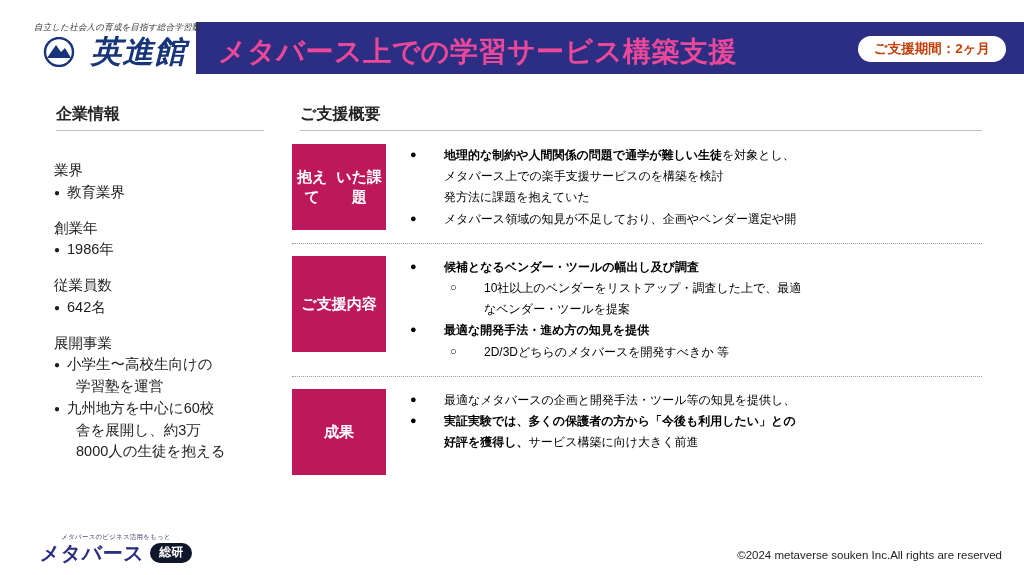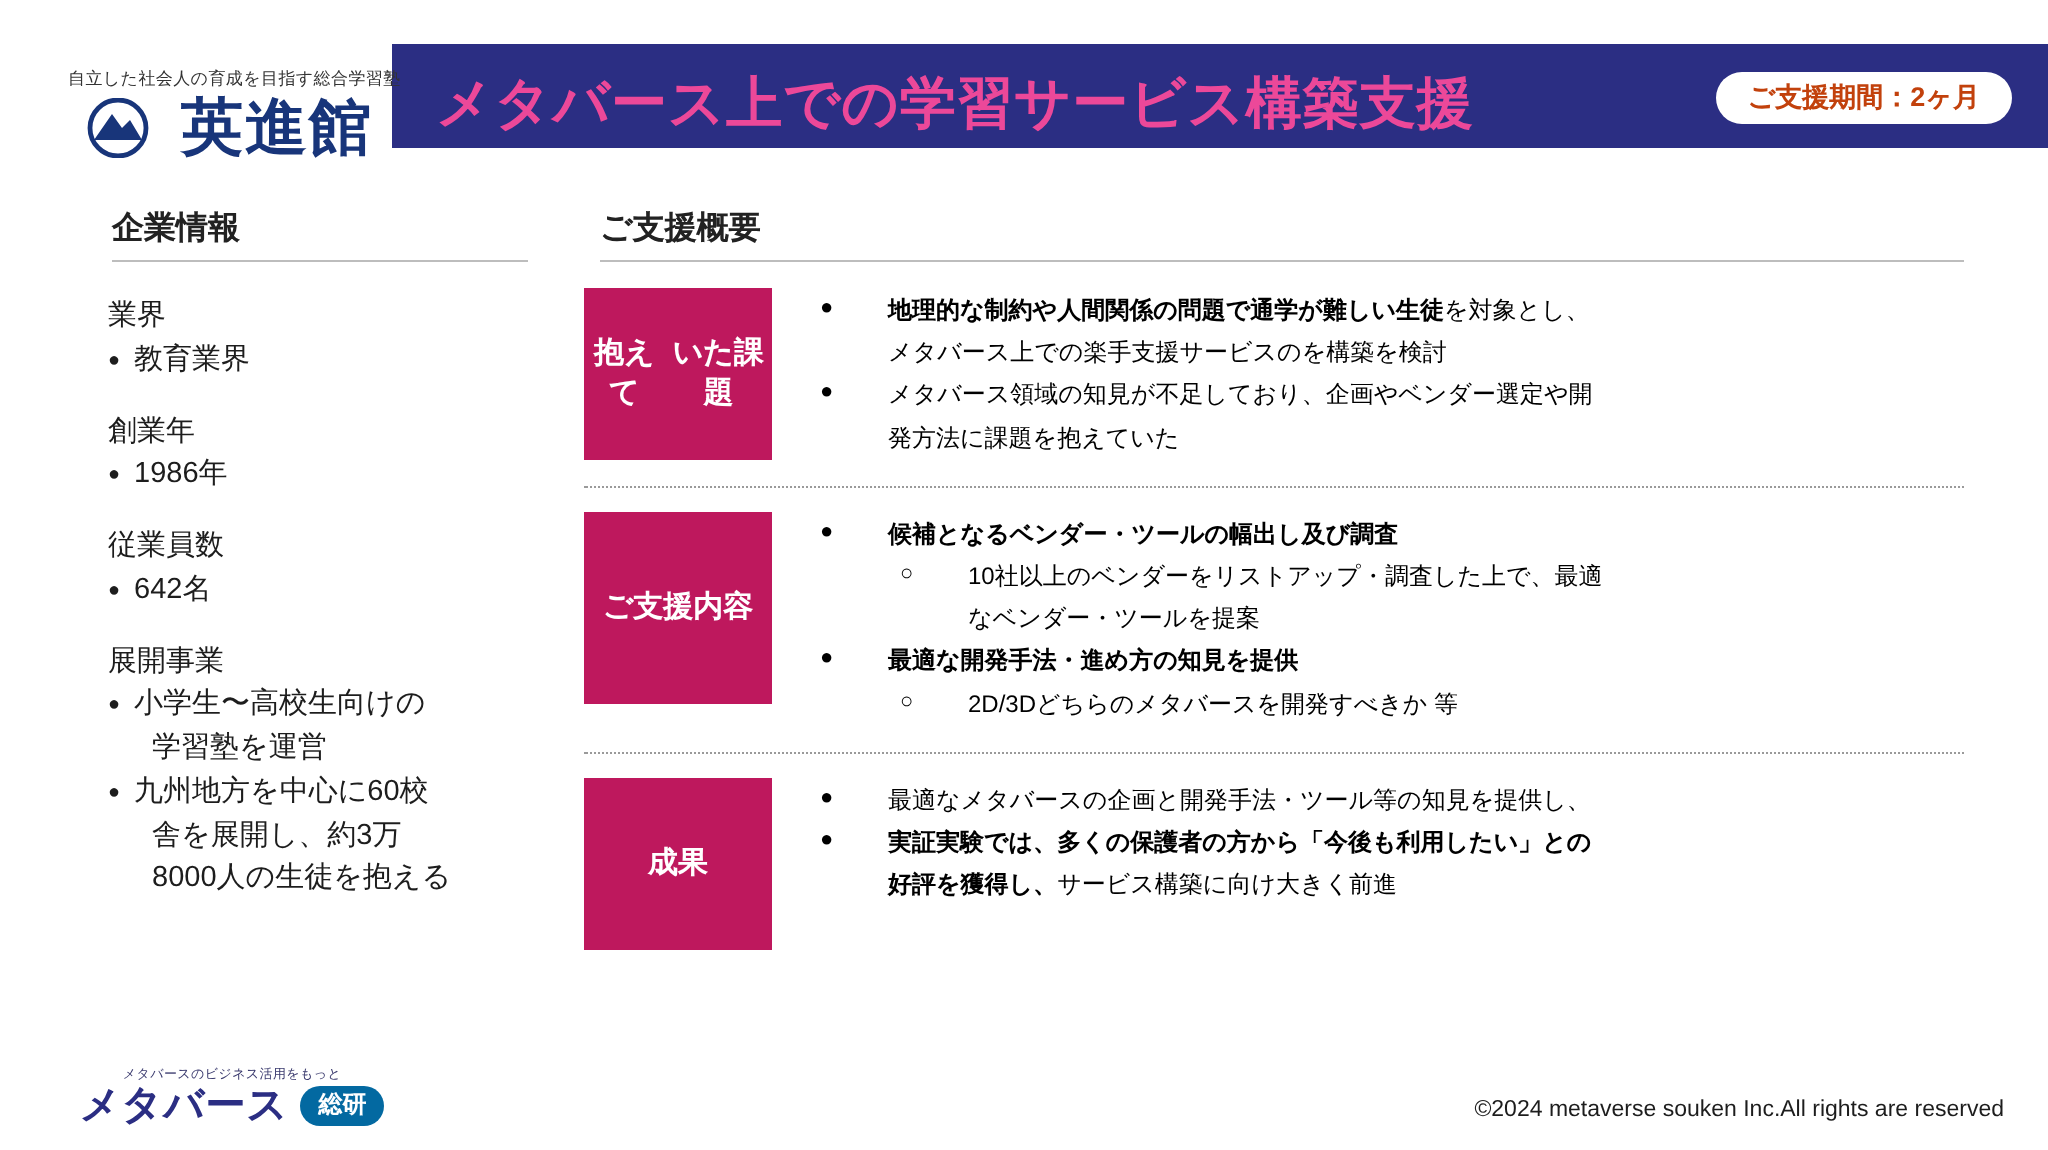--- a/index.html
+++ b/index.html
@@ -27,23 +27,24 @@
     position: absolute;
     left: 196px;
     top: 22px;
     width: 828px;
     height: 52px;
     background: #2b2e83;
   }
   .logo-wrap {
     position: absolute;
     left: 34px;
-    top: 34px;
+    top: 22px;
     width: 160px;
     text-align: right;
+    font-style: italic;
   }
   .logo-tagline {
     font-size: 8.5px;
     color: #333;
     letter-spacing: 0.2px;
     white-space: nowrap;
   }
   .logo-main {
     display: flex;
     align-items: center;
@@ -102,21 +103,21 @@
   
   .left-col {
     position: absolute;
     left: 54px;
     top: 148px;
     width: 218px;
     font-size: 14.5px;
     line-height: 1.5;
     color: #1d1d1d;
   }
-  .info-block { margin-bottom: 14px; }
+  .info-block { margin-bottom: 14px; margin-top: 12px; }
   .info-label { font-size: 14.5px; }
   .info-items { margin: 0; padding: 0; list-style: none; }
   .info-items li {
     padding-left: 13px;
     position: relative;
     text-indent: 0;
   }
   .info-items li::before {
     content: "\25CF";
     position: absolute;
@@ -216,21 +217,21 @@
     margin-top: 1px;
   }
   .fl-text {
     font-size: 20px;
     font-weight: bold;
     color: #2b2e83;
     letter-spacing: 0.5px;
     line-height: 1;
   }
   .fl-pill {
-    background: #0369a1;
+    background: #0f172a;
     color: #fff;
     font-size: 12px;
     font-weight: bold;
     border-radius: 11px;
     padding: 2px 9px;
     line-height: 1.2;
   }
   .copyright {
     position: absolute;
     right: 22px;
@@ -298,22 +299,22 @@
 
 <div class="rows" id="rows">
     <div class="row">
       <div class="badge">
         <div>抱えて</div>
         <div>いた課題</div>
       </div>
       <div class="bullets">
         <div class="b-l1"><span class="bold">地理的な制約や人間関係の問題で通学が難しい生徒</span><span>を対象とし、</span></div>
         <div class="b-l1 nomark" style="--x: 1; padding-left: 34px;"><span>メタバース上での楽手支援サービスのを構築を検討</span></div>
+        <div class="b-l1 nomark" style="--x: 1; padding-left: 34px;"><span>発方法に課題を抱えていた</span></div>
         <div class="b-l1"><span>メタバース領域の知見が不足しており、企画やベンダー選定や開</span></div>
-        <div class="b-l1 nomark" style="--x: 1; padding-left: 34px;"><span>発方法に課題を抱えていた</span></div>
       </div>
     </div>
     <div class="row row-divider">
       <div class="badge tall">
         <div>ご支援</div>
         <div>内容</div>
       </div>
       <div class="bullets">
         <div class="b-l1"><span class="bold">候補となるベンダー・ツールの幅出し及び調査</span></div>
         <div class="b-l2"><span>10社以上のベンダーをリストアップ・調査した上で、最適</span></div>

